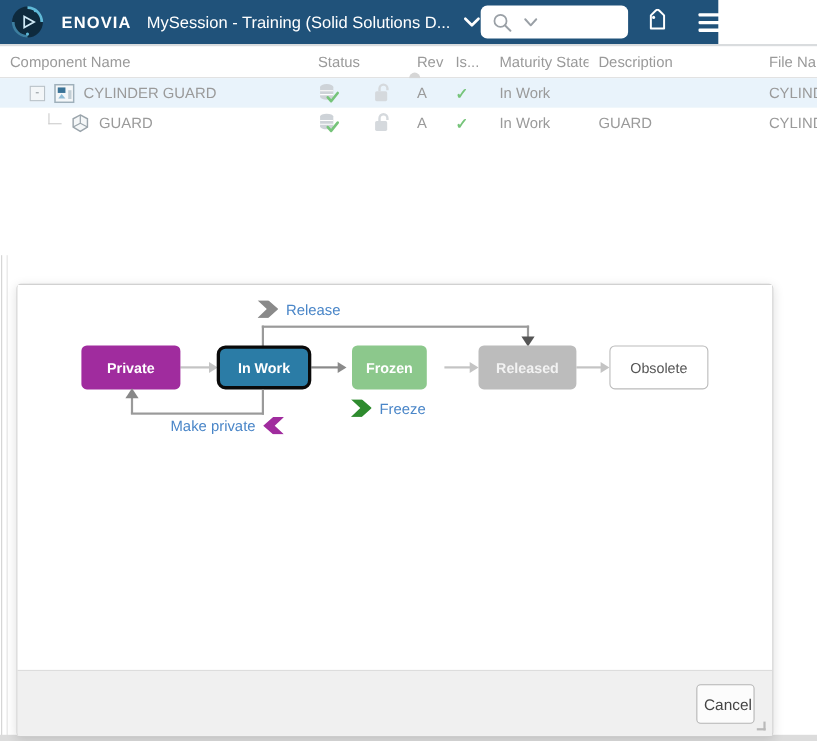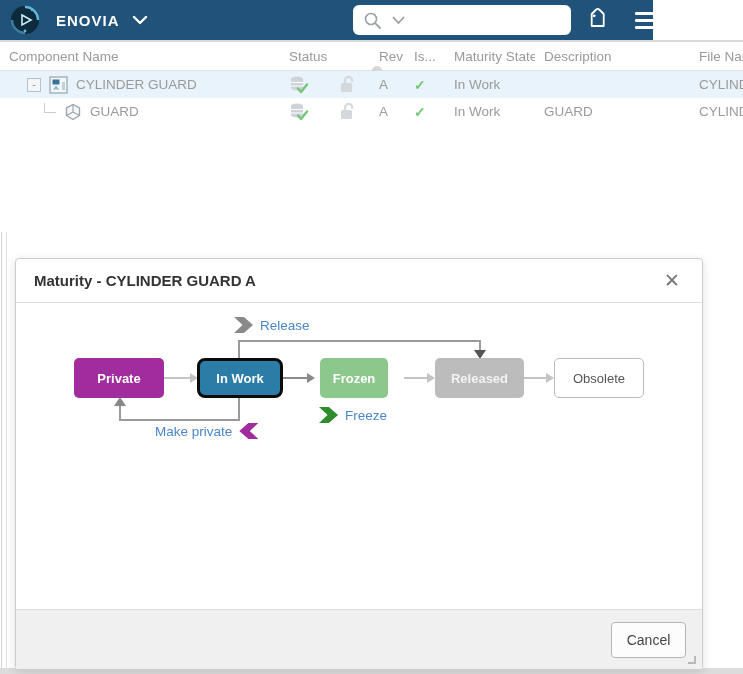--- a/index.html
+++ b/index.html
@@ -53,21 +53,21 @@
   .dialog{position:absolute;left:15px;top:258px;width:688px;height:412px;background:#fff;
     border:1px solid #ccc;border-radius:4px;box-shadow:0 2px 10px rgba(0,0,0,.12);
     display:flex;flex-direction:column;}
   .dlg-head{height:44px;border-bottom:1px solid #ddd;display:flex;align-items:center;
     padding:0 18px;}
   .dlg-title{flex:1;font-size:15px;font-weight:bold;color:#333;}
   .dlg-close{border:none;background:none;font-size:19px;color:#777;cursor:pointer;
     font-family:"Liberation Sans", sans-serif;padding:2px 4px;}
   .dlg-body{position:relative;flex:1;background:#fff;}
   .dlg-foot{position:relative;height:60px;background:#f0f0f0;border-top:1px solid #ddd;}
-  .btn-cancel{position:absolute;right:16px;top:12px;width:75px;height:36px;background:#fcfcfc;
+  .btn-cancel{position:absolute;right:16px;top:12px;width:53px;height:36px;background:#fcfcfc;
     border:1px solid #b5b5b5;border-radius:4px;font-size:14px;color:#444;cursor:pointer;
     font-family:"Liberation Sans", sans-serif;}
   .resize-handle{position:absolute;right:6px;bottom:5px;width:8px;height:8px;
     border-right:2px solid #b9b9b9;border-bottom:2px solid #b9b9b9;}
 
   
   .state{position:absolute;top:55px;height:40px;border-radius:5px;display:flex;
     align-items:center;justify-content:center;color:#fff;font-weight:bold;font-size:13px;}
   .st-private{left:58px;width:90px;}
   .st-inwork{left:181px;width:86px;border:3px solid #0a0a0a;border-radius:8px;}
@@ -101,20 +101,21 @@
   <header class="topbar">
     <svg class="logo" viewBox="0 0 30 30">
       <circle cx="15" cy="15" r="14" fill="#0e2a3d"></circle>
       <path d="M15 2 A13 13 0 0 1 28 15" fill="none" stroke="#5fb9d8" stroke-width="2.5"></path>
       <path d="M15 28 A13 13 0 0 1 2 15" fill="none" stroke="#3c7ea0" stroke-width="2.5"></path>
       <path d="M12 10 L21 15 L12 20 Z" fill="none" stroke="#cfe9f5" stroke-width="1.6"></path>
       <circle cx="15" cy="26" r="1.4" fill="#5fb9d8"></circle>
       <circle cx="22" cy="5" r="1.2" fill="#5fb9d8"></circle>
     </svg>
     <span class="brand">ENOVIA</span>
+    <span class="session">MySession - Training (Solid Solutions D...</span>
     <svg class="hdr-chev" width="16" height="10" viewBox="0 0 16 10">
       <polyline points="2,2 8,8 14,2" fill="none" stroke="#fff" stroke-width="2.4" stroke-linecap="round" stroke-linejoin="round"></polyline>
     </svg>
     <div class="searchbox">
       <svg width="19" height="19" viewBox="0 0 19 19">
         <circle cx="8" cy="8" r="5.5" fill="none" stroke="#9aa0a6" stroke-width="1.6"></circle>
         <line x1="12.2" y1="12.2" x2="17" y2="17" stroke="#9aa0a6" stroke-width="1.8" stroke-linecap="round"></line>
       </svg>
       <svg width="13" height="9" viewBox="0 0 13 9" style="margin-left:10px">
         <polyline points="1.5,1.5 6.5,7 11.5,1.5" fill="none" stroke="#9aa0a6" stroke-width="1.8" stroke-linecap="round" stroke-linejoin="round"></polyline>
@@ -211,24 +212,20 @@
     <div>In Work</div>
     <div>GUARD</div>
     <div>CYLINDER GUARD</div>
   </div>
 
   <div class="edge1"></div>
   <div class="edge2"></div>
   <div class="bottom-strip"></div>
 
   <div class="dialog">
-    <div class="dlg-head">
-      <span class="dlg-title">Maturity - CYLINDER GUARD A</span>
-      <button class="dlg-close">✕</button>
-    </div>
 
     <div class="dlg-body">
 
       <div class="wline" style="left:222px;top:37px;width:2px;height:19px;"></div>
       <div class="wline" style="left:222px;top:37px;width:243px;height:2px;"></div>
       <div class="wline" style="left:463px;top:37px;width:2px;height:11px;"></div>
       <div class="arr" style="left:458px;top:47px;border-left:6px solid transparent;border-right:6px solid transparent;border-top:9px solid #555;"></div>
 
       <div class="trans-label" style="left:218px;top:14px;">
         <span class="chev-r" style="background-color: rgb(138, 138, 138);"></span>

